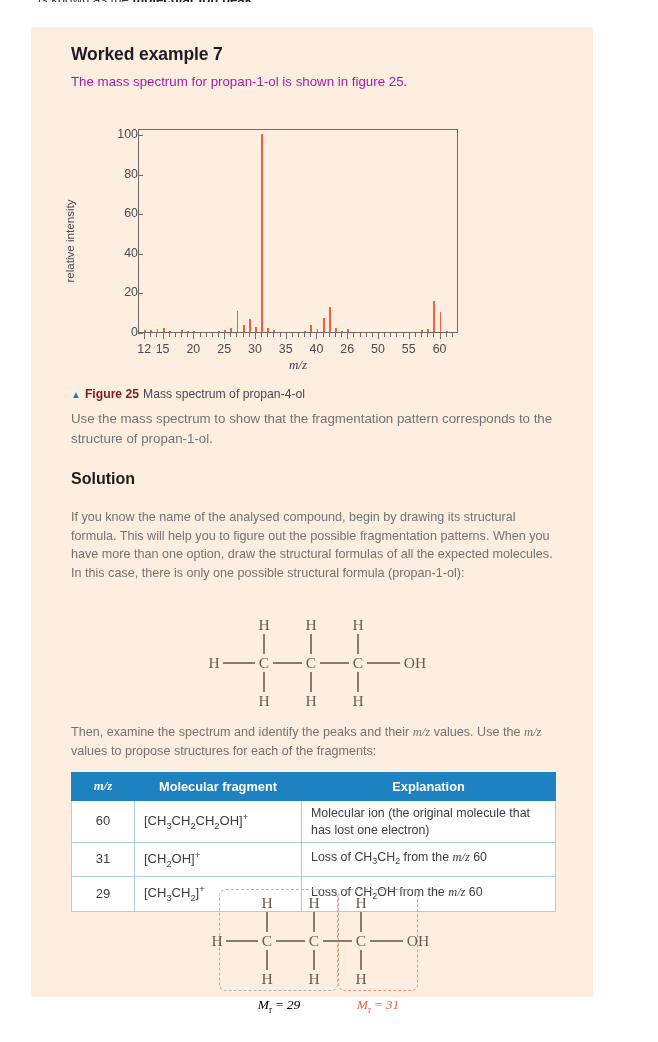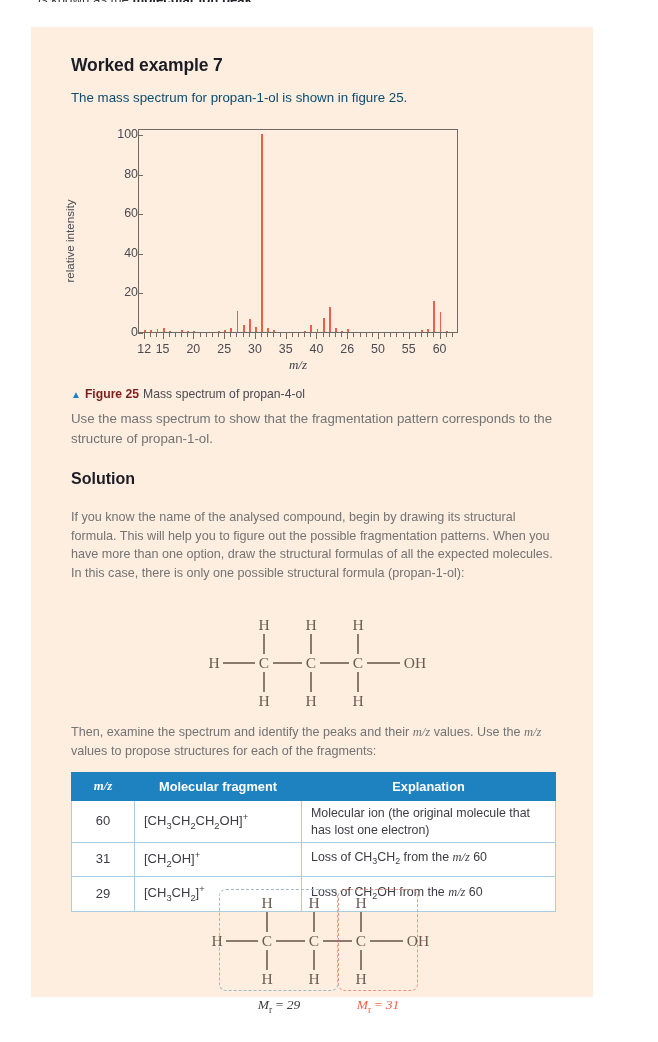--- a/index.html
+++ b/index.html
@@ -38,33 +38,33 @@
     width: 562px;
     height: 970px;
     background: #fdeee0;
     box-sizing: border-box;
     padding: 0;
   }
 
   .panel-title {
     position: absolute;
     left: 40px;
-    top: 28px;
+    top: 17px;
     font-size: 17.5px;
     font-weight: 700;
     color: #1c1c24;
     letter-spacing: -0.1px;
   }
 
   .intro-line {
     position: absolute;
     left: 40px;
-    top: 63px;
+    top: 47px;
     font-size: 13.3px;
-    color: #0c4a6e;
+    color: #a21caf;
   }
 
   
   .chart-wrap {
     position: absolute;
     left: 40px;
     top: 97px;
     width: 400px;
     height: 255px;
   }
@@ -216,21 +216,21 @@
   }
   .dash-box.red { border-color: #e79587; }
   .mr-label {
     position: absolute;
     font-family: "Liberation Serif", serif;
     font-size: 13.5px;
     font-style: italic;
     transform: translateX(-50%);
     white-space: nowrap;
   }
-  .mr-label.blue { color: #404040; }
+  .mr-label.blue { color: #000000; }
   .mr-label.red  { color: #ef5f46; }
   .mr-label sub { font-size: 9.5px; font-style: normal; }
   .mr-label .eq { font-style: normal; }
 
   
   .frag-table {
     position: absolute;
     left: 40px;
     top: 745px;
     width: 485px;

